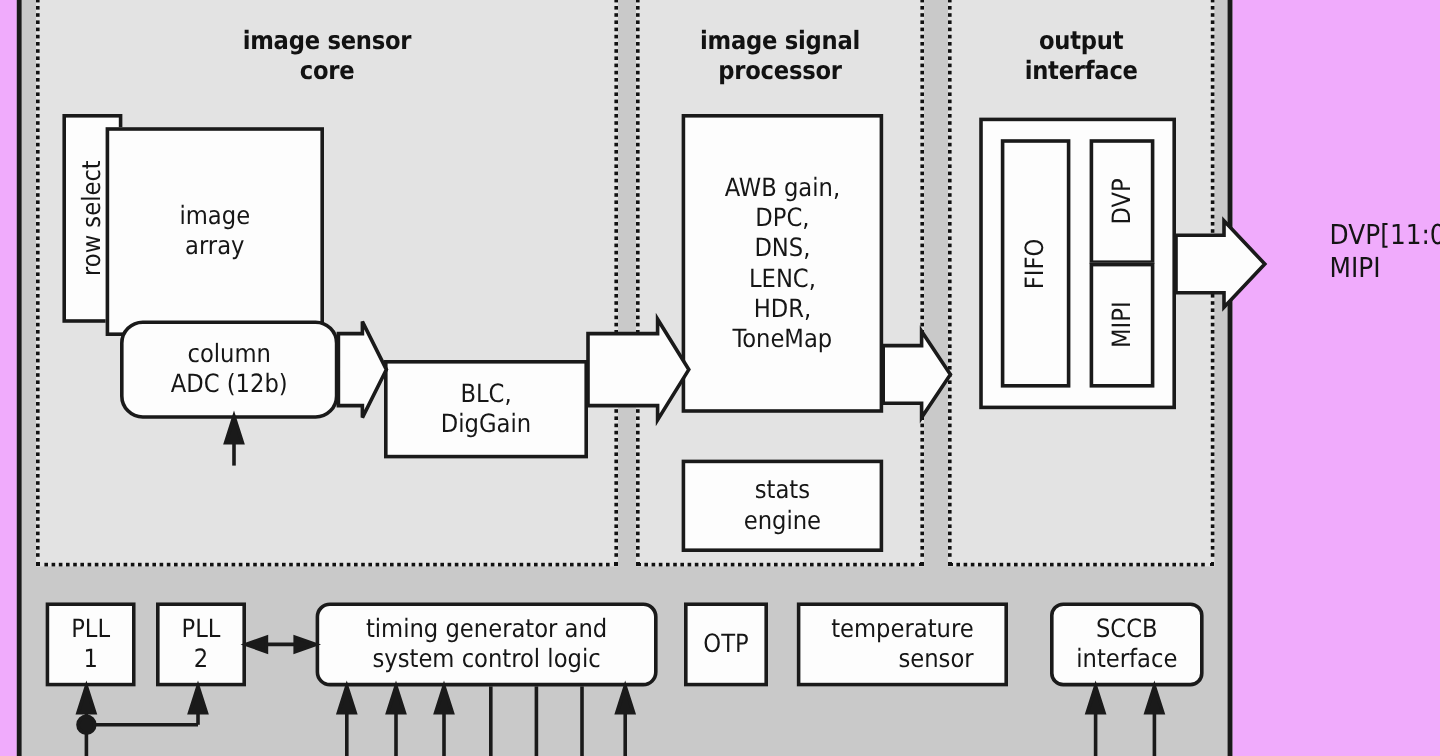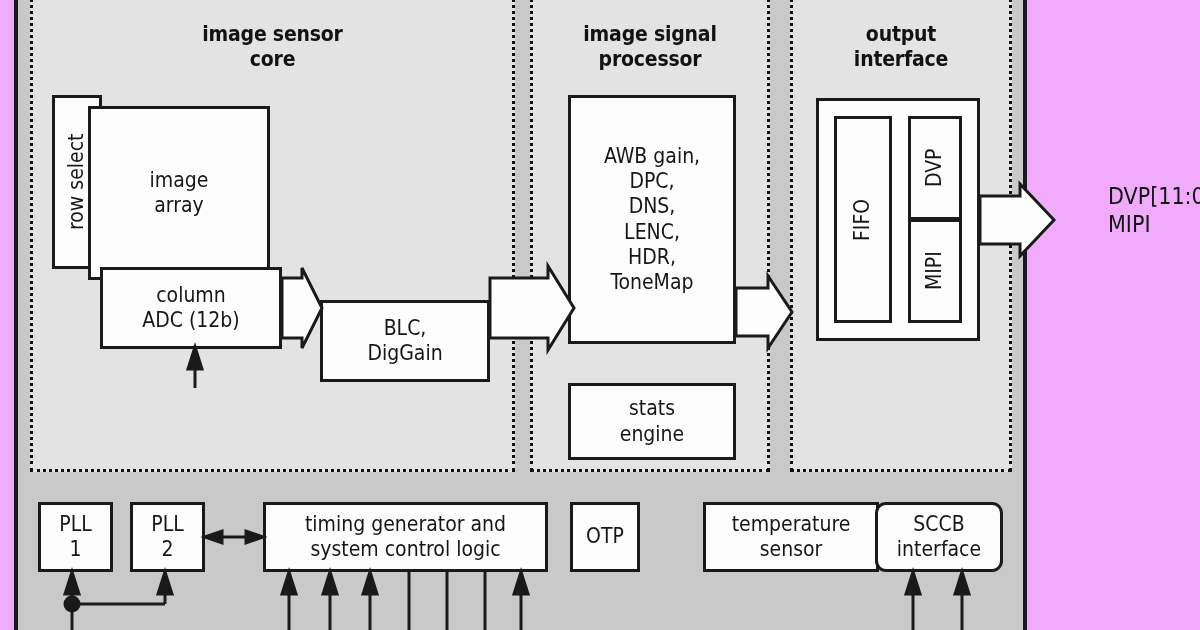--- a/index.html
+++ b/index.html
@@ -96,21 +96,21 @@
 
   <div class="section" style="left:30px; top:-8px; width:485px; height:480px;"></div>
   <div class="section-title" style="left: 30px; top: 22px; width: 485px; white-space: pre-line;">image sensor
 core</div>
 
   <div class="blk vert" style="left:52px; top:95px; width:50px; height:174px;">row select</div>
 
   <div class="blk" style="left: 88px; top: 95px; width: 182px; height: 174px; white-space: pre-line; margin-top: 11px;">image
 array</div>
 
-  <div class="blk" style="left: 100px; top: 267px; width: 182px; height: 82px; white-space: pre-line;">column
+  <div class="blk" style="left: 100px; top: 267px; width: 182px; height: 82px; white-space: pre-line; border-radius: 19px;">column
 ADC (12b)</div>
 
 
   <div class="blk" style="left: 320px; top: 267px; width: 170px; height: 82px; white-space: pre-line; margin-top: 33px;">BLC,
 DigGain</div>
 
   <div class="section" style="left:530px; top:-8px; width:240px; height:480px;"></div>
   <div class="section-title" style="left: 530px; top: 22px; width: 240px; white-space: pre-line;">image signal
 processor</div>
 
@@ -138,26 +138,26 @@
 
   <div class="label" style="left: 1068px; top: 182px; white-space: pre-line;">DVP[11:0]
 MIPI</div>
 
   <div class="blk" style="left: 38px; top: 502px; width: 75px; height: 70px; white-space: pre-line;">PLL
 1</div>
 
   <div class="blk" style="left: 130px; top: 502px; width: 75px; height: 70px; white-space: pre-line;">PLL
 2</div>
 
-  <div class="blk" style="left: 263px; top: 502px; width: 285px; height: 70px; white-space: pre-line;">timing generator and
+  <div class="blk" style="left: 263px; top: 502px; width: 285px; height: 70px; white-space: pre-line; border-radius: 12px;">timing generator and
 system control logic</div>
 
   <div class="blk" style="left:570px; top:502px; width:70px; height:70px;">OTP</div>
 
-  <div class="blk" style="left: 703px; top: 502px; width: 176px; height: 70px; white-space: pre-line;">temperature
+  <div class="blk" style="left: 664px; top: 502px; width: 176px; height: 70px; white-space: pre-line; text-align: right;">temperature
 sensor</div>
 
   <div class="blk" style="left: 875px; top: 502px; width: 128px; height: 70px; white-space: pre-line; border-radius: 11px;">SCCB
 interface</div>
 
   <svg class="overlay" viewBox="0 0 1200 630">
     <g fill="#fdfdfd" stroke="#1a1a1a" stroke-width="3" stroke-linejoin="miter">
 
       <polygon points="282,278 302,278 302,268 322,308 302,348 302,338 282,338"></polygon>
 

